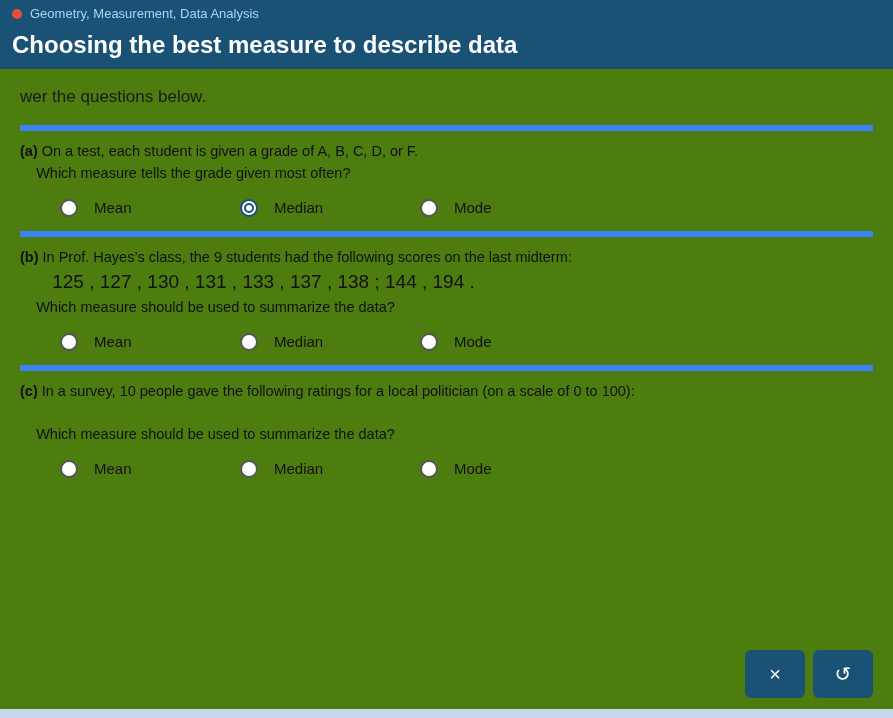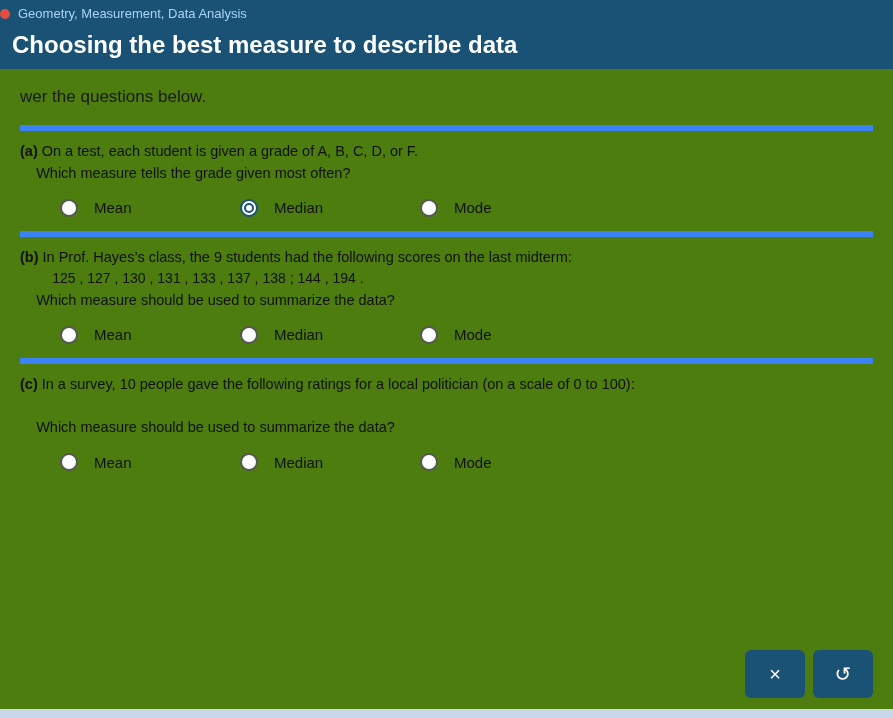--- a/index.html
+++ b/index.html
@@ -5,21 +5,21 @@
     * { box-sizing: border-box; margin: 0; padding: 0; }
     body {
       font-family: Georgia, 'Times New Roman', serif;
       background: #c8d8e8;
       width: 893px;
       min-height: 718px;
       overflow: hidden;
     }
     .top-bar {
       background: #1a5276;
-      padding: 6px 12px 4px 0;
+      padding: 6px 12px 4px 12px;
       display: flex;
       align-items: center;
       gap: 8px;
     }
     .top-bar-dot {
       width: 10px; height: 10px;
       background: #e74c3c;
       border-radius: 50%;
       display: inline-block;
     }
@@ -58,21 +58,21 @@
       color: #111;
       margin-bottom: 4px;
       line-height: 1.5;
       font-family: Arial, sans-serif;
     }
     .question-label .q-letter {
       font-weight: bold;
     }
     .data-line {
       text-align: center;
-      font-size: 14px;
+      font-size: 19px;
       margin-bottom: 2px;
       font-family: Arial, sans-serif;
     }
     .radio-row {
       display: flex;
       flex-direction: row;
       align-items: center;
       gap: 0;
       padding: 10px 0 6px 40px;
     }

